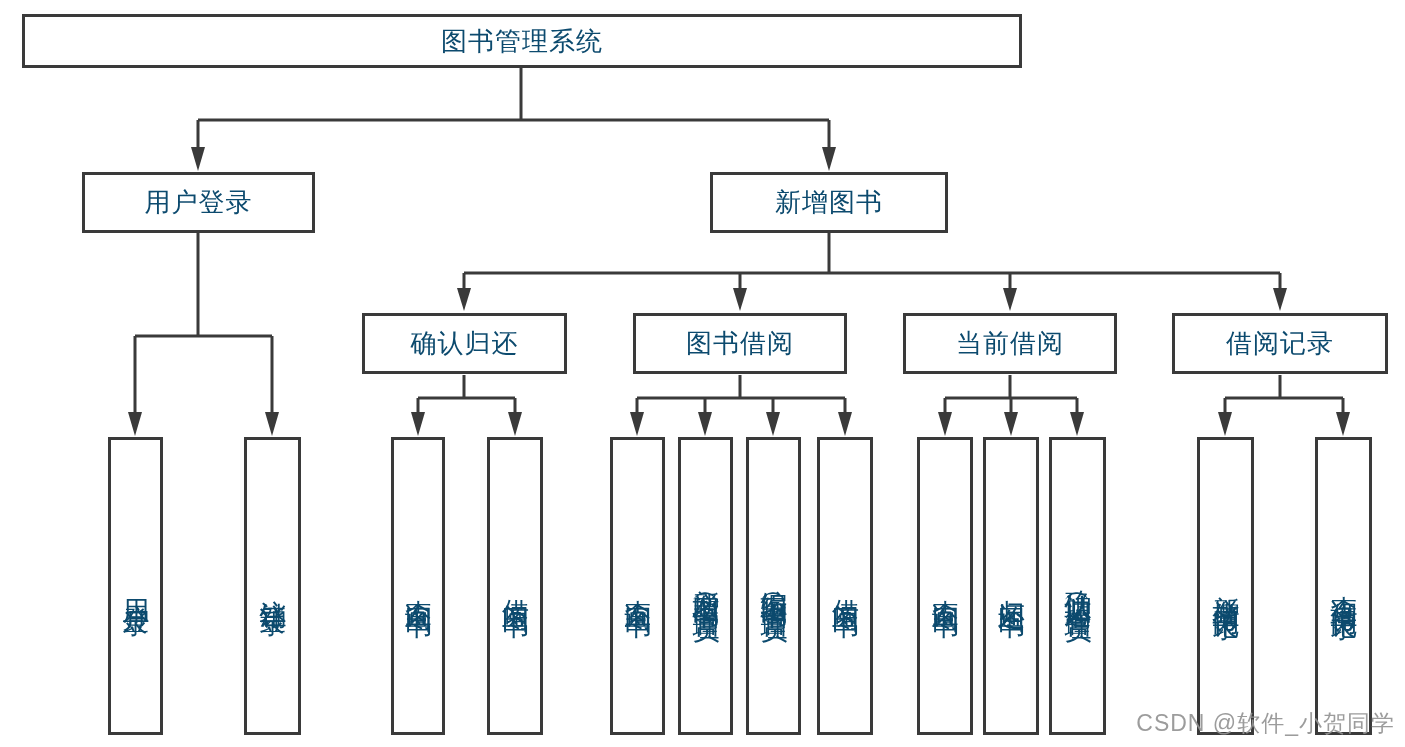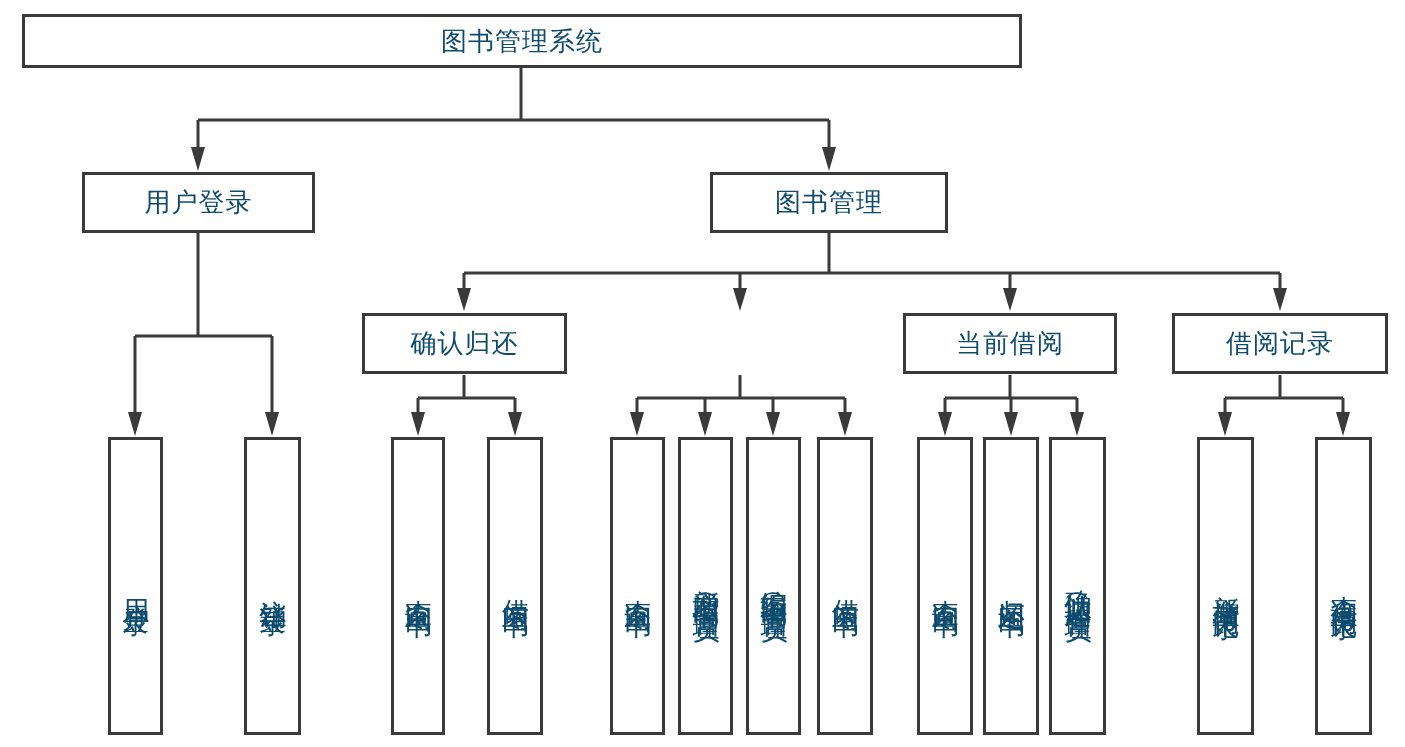--- a/index.html
+++ b/index.html
@@ -117,23 +117,24 @@
     <g>
       <path class="line" d="M1280,375 V398 M1225,398 H1343 M1225,398 V420 M1343,398 V420"></path>
       <polygon class="arrow" points="1218,412 1232,412 1225,436"></polygon>
       <polygon class="arrow" points="1336,412 1350,412 1343,436"></polygon>
     </g>
   </svg>
 
   <div class="node hnode" style="left:22px;top:14px;width:1000px;height:54px;">图书管理系统</div>
 
   <div class="node hnode" style="left:82px;top:172px;width:233px;height:61px;">用户登录</div>
-  <div class="node hnode" style="left:710px;top:172px;width:238px;height:61px;">图书管理</div>
+  <div class="node hnode" style="left:710px;top:172px;width:238px;height:61px;">新增图书</div>
 
   <div class="node hnode" style="left:362px;top:313px;width:205px;height:61px;">确认归还</div>
+  <div class="node hnode" style="left:633px;top:313px;width:214px;height:61px;">图书借阅</div>
   <div class="node hnode" style="left:1172px;top:313px;width:216px;height:61px;">借阅记录</div>
   <div class="node hnode" style="left:903px;top:313px;width:214px;height:61px;">当前借阅</div>
 
   <div class="node vnode" style="left:108px;top:437px;width:55px;height:298px;">
     <span class="vtext">用户登录</span>
   </div>
   <div class="node vnode" style="left:244px;top:437px;width:57px;height:298px;">
     <span class="vtext">注销登录</span>
   </div>
 
@@ -167,14 +168,15 @@
     <span class="vtext">确认归还（管理员）</span>
   </div>
 
   <div class="node vnode" style="left:1197px;top:437px;width:57px;height:298px;">
     <span class="vtext">新增借阅记录</span>
   </div>
   <div class="node vnode" style="left:1315px;top:437px;width:57px;height:298px;">
     <span class="vtext">查询借阅记录</span>
   </div>
 
+  <div class="watermark">CSDN @软件_小贺同学</div>
 
 </div>
 
 </body></html>

